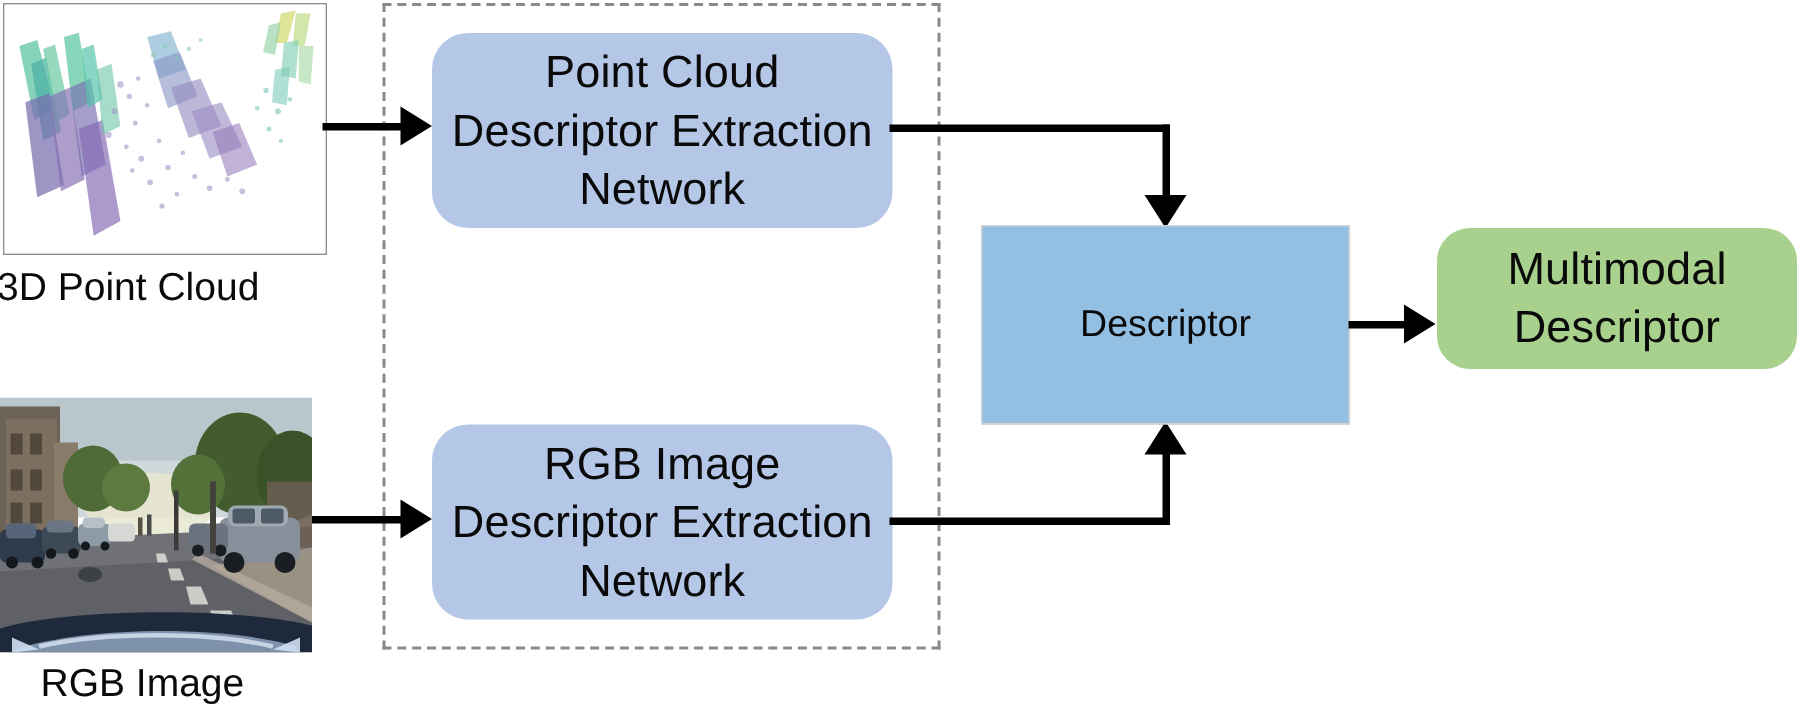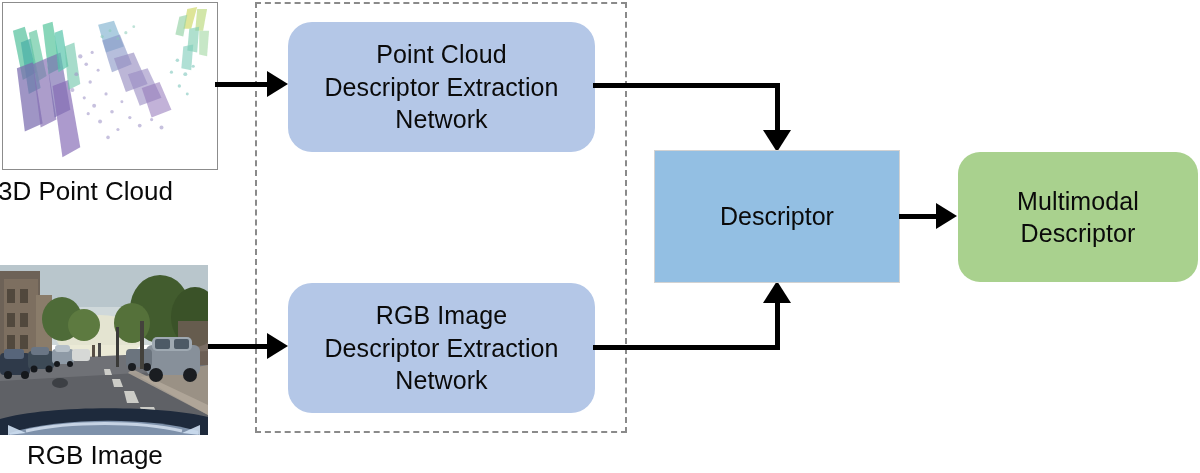--- a/index.html
+++ b/index.html
@@ -25,31 +25,31 @@
   .pc-canvas{position:absolute;inset:0;background:#ffffff;}
   .pc-canvas svg{display:block;width:100%;height:100%;}
 
   
   .rgb-canvas{position:absolute;inset:0;}
   .rgb-canvas svg{display:block;width:100%;height:100%;}
 
   
   .proc-box{position:absolute;box-sizing:border-box;background:#b4c7e7;
             border-radius:24px;display:flex;align-items:center;justify-content:center;
-            text-align:center;color:#0a0a0a;font-size:25px;line-height:1.30;
+            text-align:center;color:#0a0a0a;font-size:30px;line-height:1.30;
             letter-spacing:.1px;}
   .proc-top{left:288px;top:22px;width:307px;height:130px;}
   .proc-bottom{left:288px;top:283px;width:307px;height:130px;}
 
   .agg-box{position:absolute;left:654px;top:150px;width:246px;height:133px;
            box-sizing:border-box;background:#93bfe3;border:1.5px solid #d2d2d2;
            display:flex;align-items:center;justify-content:center;text-align:center;
            color:#0a0a0a;font-size:25px;line-height:1.30;}
 
-  .out-box{left:958px;top:152px;width:240px;height:130px;background:#a9d18e;
+  .out-box{left:958px;top:152px;width:240px;height:94px;background:#a9d18e;
            border-radius:22px;}
 
   .box-text{padding:0 4px;}
 
   
   .conn{position:absolute;background:#000;}
   .h-line{height:5px;}
   .v-line{width:5px;}
 
   .arrow-head{position:absolute;width:0;height:0;}

